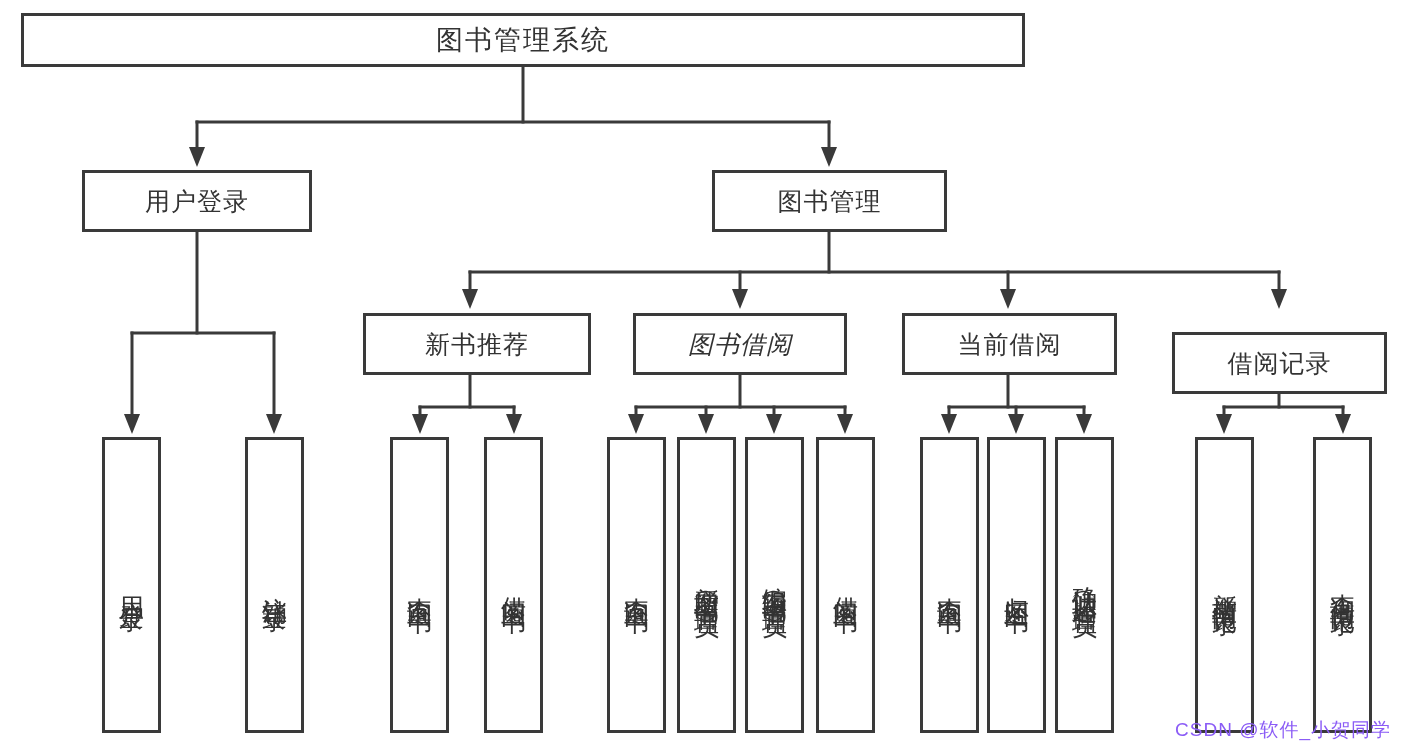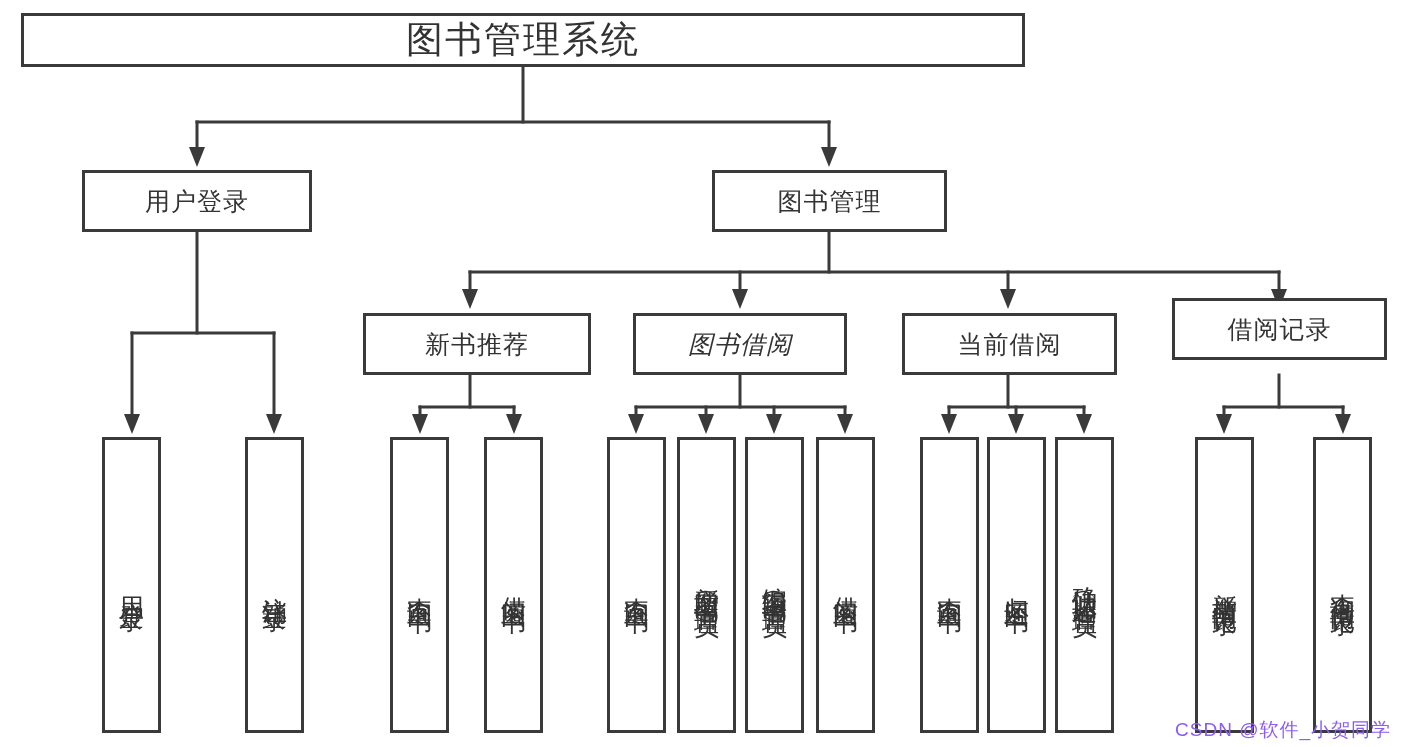--- a/index.html
+++ b/index.html
@@ -22,21 +22,21 @@
     position: absolute;
     box-sizing: border-box;
     border: 3px solid #3a3a3a;
     background: #ffffff;
     color: #333333;
     display: flex;
     align-items: center;
     justify-content: center;
     text-align: center;
   }
-  .root-box  { font-size: 37px; letter-spacing: 2px; }
+  .root-box  { font-size: 27px; letter-spacing: 2px; }
   .h-box     { font-size: 25px; letter-spacing: 1px; }
   .leaf-box  {
     top: 437px;
     width: 59px;
     height: 296px;
     font-size: 25px;
     writing-mode: vertical-rl;
     text-orientation: mixed;
     letter-spacing: 4px;
     line-height: 1;
@@ -133,21 +133,21 @@
   </svg>
 
   <div class="box root-box" style="left:21px; top:13px; width:1004px; height:54px;">图书管理系统</div>
 
   <div class="box h-box" style="left:82px; top:170px; width:230px; height:62px;">用户登录</div>
   <div class="box h-box" style="left:712px; top:170px; width:235px; height:62px;">图书管理</div>
 
   <div class="box h-box" style="left:363px; top:313px; width:228px; height:62px;">新书推荐</div>
   <div class="box h-box" style="left:633px; top:313px; width:214px; height:62px;font-style:italic;">图书借阅</div>
   <div class="box h-box" style="left:902px; top:313px; width:215px; height:62px;text-align:center;">当前借阅</div>
-  <div class="box h-box" style="left:1172px; top:298px; width:215px; height:62px;">借阅记录</div>
+  <div class="box h-box" style="left:1172px; top:332px; width:215px; height:62px;">借阅记录</div>
 
   <div class="box leaf-box" style="left:102px;">用户登录</div>
   <div class="box leaf-box" style="left:245px;">注销登录</div>
 
   <div class="box leaf-box" style="left:390px;">查询图书</div>
   <div class="box leaf-box" style="left:484px;">借阅图书</div>
 
   <div class="box leaf-box" style="left:607px;">查询图书</div>
   <div class="box leaf-box" style="left:677px;">新增图书（管理员）</div>
   <div class="box leaf-box" style="left:745px;">编辑图书（管理员）</div>

